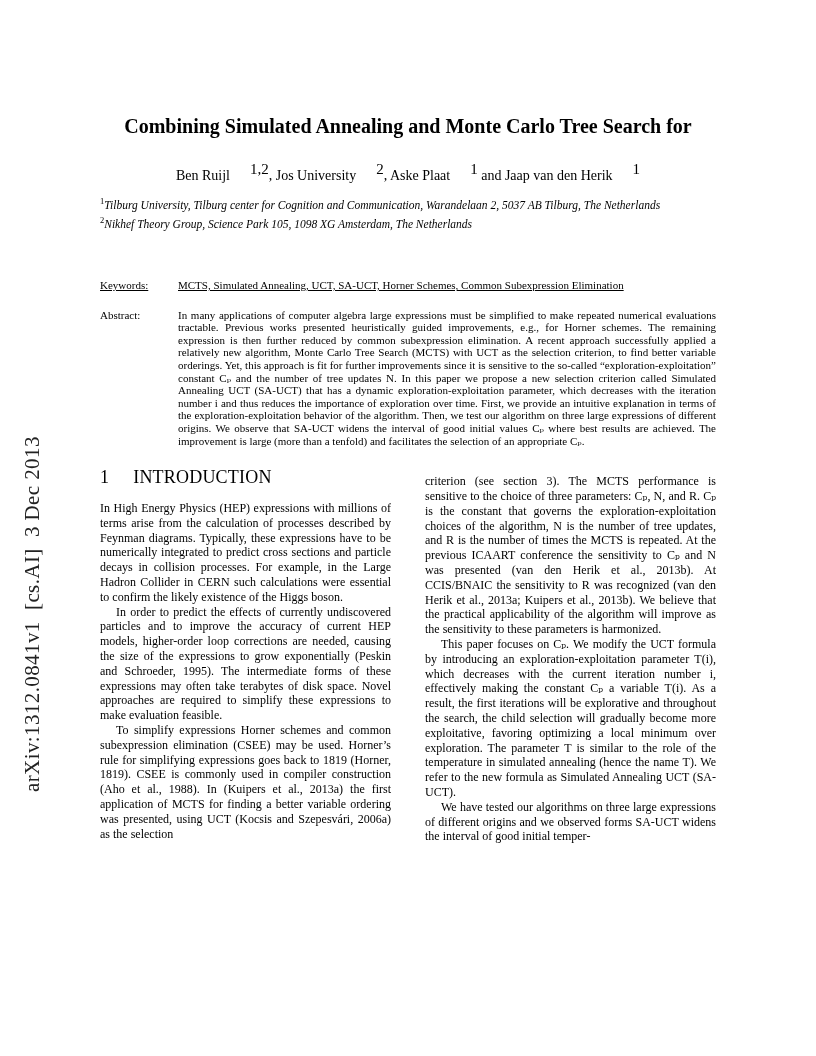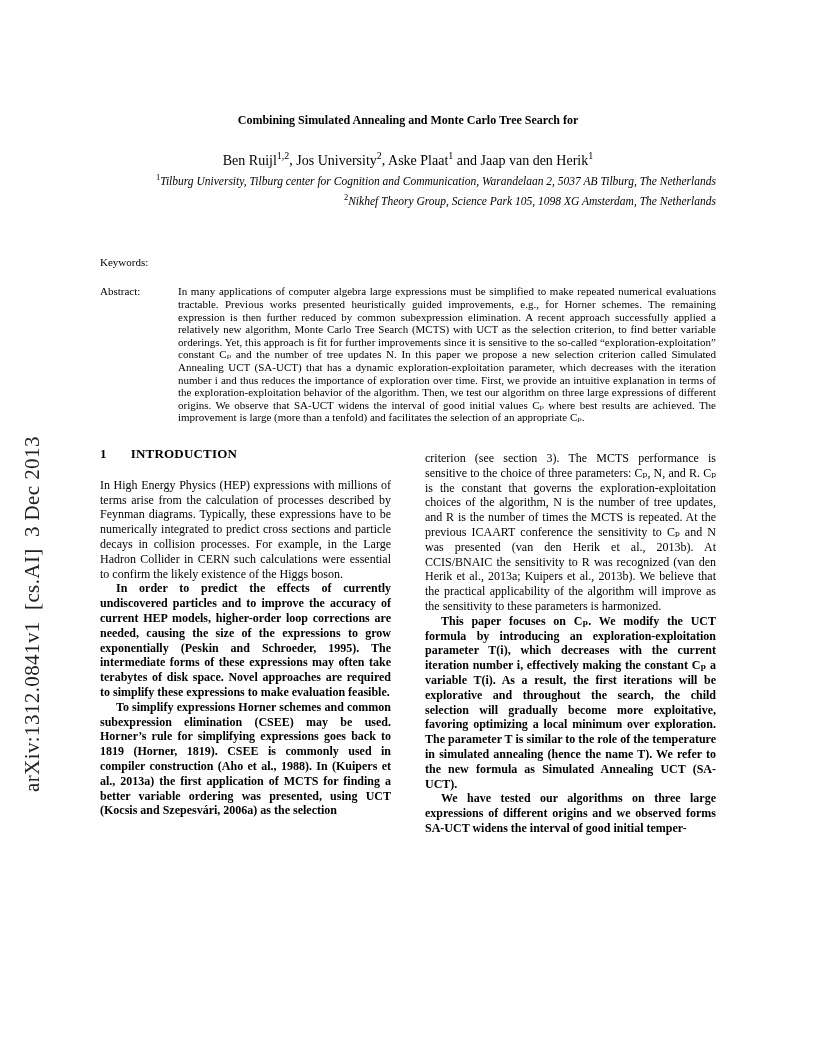--- a/index.html
+++ b/index.html
@@ -28,68 +28,68 @@
   .content {
     position: absolute;
     left: 100px;
     top: 0;
     width: 616px;
   }
   .title {
     margin-top: 112px;
     text-align: center;
     font-weight: bold;
-    font-size: 12px;
+    font-size: 20px;
     line-height: 1.4;
   }
   .authors {
     margin-top: 21px;
     text-align: center;
     font-size: 14px;
   }
-  .authors sup { font-size: 10px; }
+  .authors sup { font-size: 15px; margin-left: 20px; }
   .affils {
-    margin-top: 3px;
-    text-align: right;
+    margin-top: 11px;
+    text-align: left;
     font-style: italic;
     font-size: 11.5px;
     line-height: 1.6;
   }
   .affils sup { font-size: 8.5px; font-style: normal; }
   .label-row {
     display: flex;
     font-size: 11px;
     line-height: 12.6px;
   }
-  .kw-row  { margin-top: 46px; }
+  .kw-row  { margin-top: 46px; text-decoration: underline; }
   .abs-row { margin-top: 17px; }
   .label-row .row-label { flex: 0 0 78px; }
   .label-row .row-value { flex: 1; text-align: justify; }
   .body-cols {
     display: flex;
     margin-top: 21px;
     column-gap: 34px;
   }
   .col {
     width: 291px;
     font-size: 12px;
     line-height: 14.8px;
     text-align: justify;
     hyphens: auto;
   }
   .col-right { padding-top: 6px; }
   h2.section {
-    font-size: 13px;
-    font-weight: bold;
+    font-size: 18px;
+    font-weight: normal;
     margin: 2px 0 16px 0;
     letter-spacing: 0.2px;
   }
   h2.section .secnum { margin-right: 24px; }
   .col p { margin: 0; }
-  .col p.indent { text-indent: 16px; font-weight: bold; }
+  .col p.indent { text-indent: 16px; }
 </style>
 </head>
 <body>
 
 <div class="page">
 
   <div class="arxiv-stamp">arXiv:1312.0841v1  [cs.AI]  3 Dec 2013</div>
 
   <div class="content">
 
@@ -99,20 +99,21 @@
 
     <div class="authors"><span>Ben Ruijl</span><sup>1,2</sup><span>, Jos University</span><sup>2</sup><span>, Aske Plaat</span><sup>1</sup><span> and Jaap van den Herik</span><sup>1</sup></div>
 
     <div class="affils">
       <div class="affil"><sup>1</sup><span>Tilburg University, Tilburg center for Cognition and Communication, Warandelaan 2, 5037 AB Tilburg, The Netherlands</span></div>
       <div class="affil"><sup>2</sup><span>Nikhef Theory Group, Science Park 105, 1098 XG Amsterdam, The Netherlands</span></div>
     </div>
 
     <div class="label-row kw-row">
       <div class="row-label">Keywords:</div>
+      <div class="row-value">MCTS, Simulated Annealing, UCT, SA-UCT, Horner Schemes, Common Subexpression Elimination</div>
     </div>
 
     <div class="label-row abs-row">
       <div class="row-label">Abstract:</div>
       <div class="row-value">In many applications of computer algebra large expressions must be simplified to make repeated numerical evaluations tractable. Previous works presented heuristically guided improvements, e.g., for Horner schemes. The remaining expression is then further reduced by common subexpression elimination. A recent approach successfully applied a relatively new algorithm, Monte Carlo Tree Search (MCTS) with UCT as the selection criterion, to find better variable orderings. Yet, this approach is fit for further improvements since it is sensitive to the so-called “exploration-exploitation” constant Cₚ and the number of tree updates N. In this paper we propose a new selection criterion called Simulated Annealing UCT (SA-UCT) that has a dynamic exploration-exploitation parameter, which decreases with the iteration number i and thus reduces the importance of exploration over time. First, we provide an intuitive explanation in terms of the exploration-exploitation behavior of the algorithm. Then, we test our algorithm on three large expressions of different origins. We observe that SA-UCT widens the interval of good initial values Cₚ where best results are achieved. The improvement is large (more than a tenfold) and facilitates the selection of an appropriate Cₚ.</div>
     </div>
 
     <div class="body-cols">
 
       <div class="col col-left">

